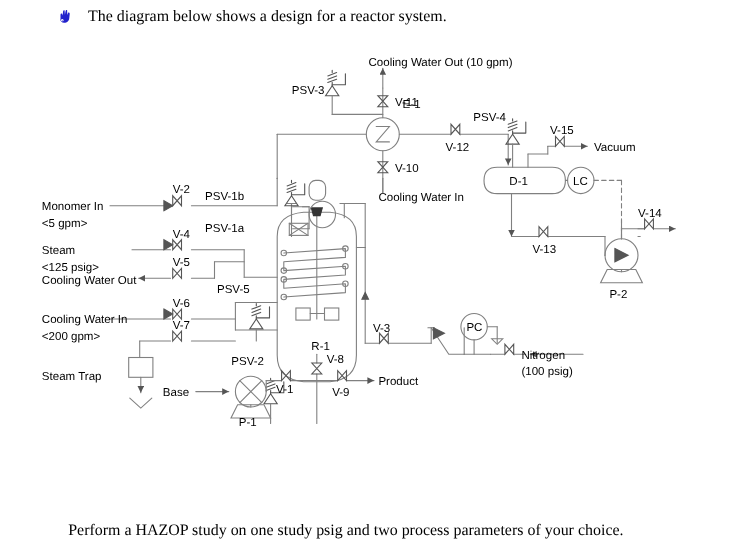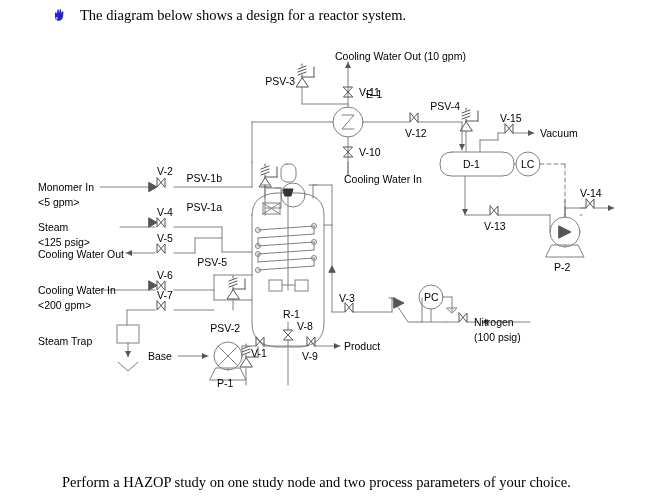--- a/index.html
+++ b/index.html
@@ -431,14 +431,14 @@
       <text class="dlabel" x="302" y="320">V-9</text>
       <text class="dlabel" x="359" y="116">V-10</text>
       <text class="dlabel" x="359" y="56">V-11</text>
       <text class="dlabel" x="405" y="97">V-12</text>
       <text class="dlabel" x="484" y="190">V-13</text>
       <text class="dlabel" x="580" y="157">V-14</text>
       <text class="dlabel" x="500" y="82">V-15</text>
     </g>
   </svg>
 
-  <div class="footer-text">Perform a HAZOP study on one study node and two process parameters of your choice.</div>
+  <div class="footer-text">Perform a HAZOP study on one study psig and two process parameters of your choice.</div>
 </div>
 
 </body></html>

